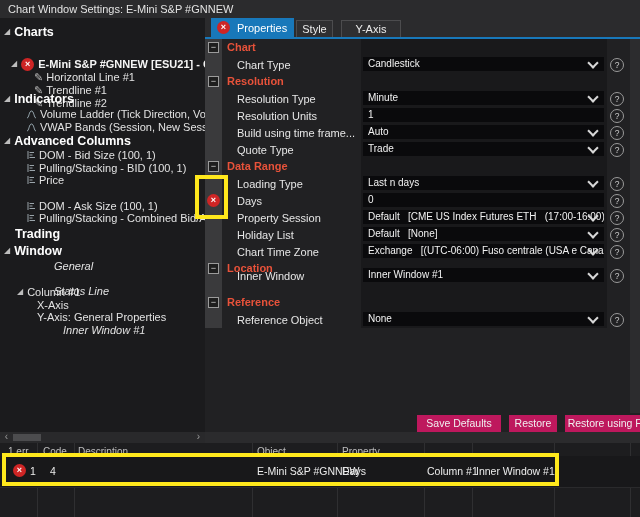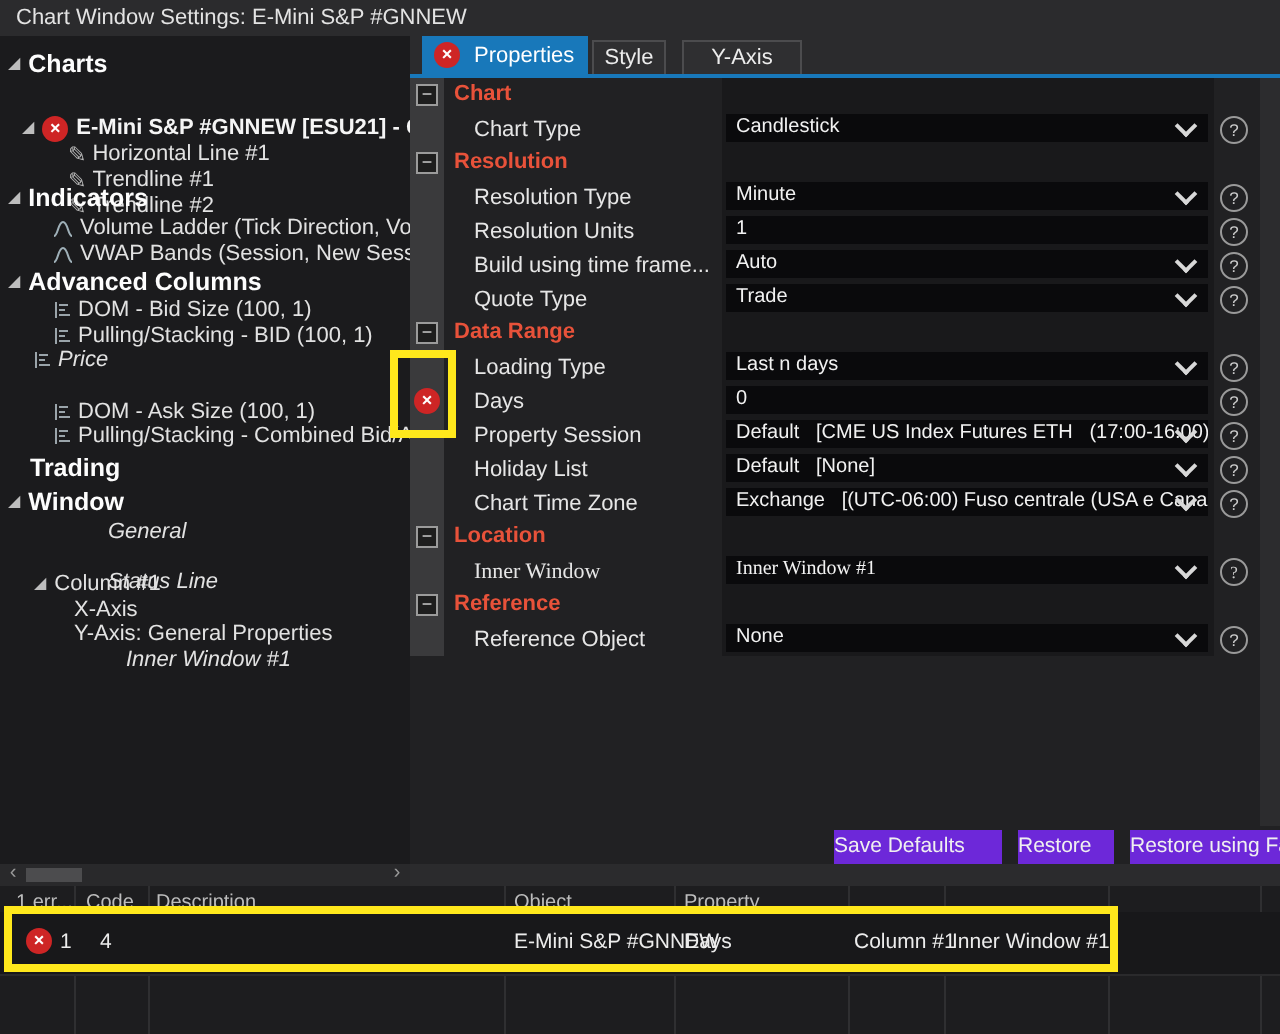--- a/index.html
+++ b/index.html
@@ -41,22 +41,22 @@
     color:#dcdcdc;font-size:9px;line-height:8px;text-align:center;}
   .pfield{position:absolute;left:158px;top:1px;width:241px;height:14px;background:#0a0a0c;box-sizing:border-box;
     color:#f2f2f2;font-size:10px;line-height:14px;padding:0 28px 0 5px;white-space:pre;overflow:hidden;}
   .chev{position:absolute;right:7px;top:3px;width:6px;height:6px;border-right:2px solid #d8d8d8;
     border-bottom:2px solid #d8d8d8;transform:rotate(45deg);}
   .help{position:absolute;left:405px;top:2px;width:12px;height:12px;border:1px solid #9a9a9a;border-radius:50%;
     color:#cccccc;font-size:8.5px;line-height:12px;text-align:center;background:transparent;}
   .gut-x{position:absolute;left:2px;top:2px;}
 
   
-  .btn{position:absolute;top:376px;height:31px;background:#6d28d9;color:#f0f0f0;font-size:10.5px;
-    line-height:17px;text-align:left;}
+  .btn{position:absolute;top:376px;height:31px;background:#be185d;color:#f0f0f0;font-size:10.5px;
+    line-height:17px;text-align:center;}
 
   
   .hscroll{position:absolute;left:0;top:432px;width:205px;height:11px;background:#29292b;}
   .hs-arrow{position:absolute;top:0;width:11px;height:11px;color:#9a9a9a;font-size:10px;line-height:10px;text-align:center;}
   .hs-thumb{position:absolute;left:13px;top:2px;width:28px;height:7px;background:#4c4c4e;}
 
   
   .etable{position:absolute;left:0;top:443px;width:640px;height:74px;background:#1d1d1f;overflow:hidden;}
   .sep{position:absolute;top:0;width:1px;height:74px;background:#2f2f31;}
   .rowline{position:absolute;left:0;top:44px;width:640px;height:1px;background:#2a2a2c;}
@@ -131,21 +131,21 @@
       <span>DOM - Bid Size (100, 1)</span>
     </div>
     <div class="trow" style="top:143px;left:26px;">
       <span style="margin-right:3px;display:inline-flex;">
         <svg width="10" height="10" viewBox="0 0 10 10">
             <path d="M2 1 V9 M3.5 2.5 H8 M3.5 5 H6.5 M3.5 7.5 H9" stroke="#9aa4aa" stroke-width="1" fill="none"></path>
           </svg>
       </span>
       <span>Pulling/Stacking - BID (100, 1)</span>
     </div>
-    <div class="trow" style="top:155px;left:16px;font-style:italic;">
+    <div class="trow" style="top:155px;left:26px;">
       <span style="margin-right:3px;display:inline-flex;">
         <svg width="10" height="10" viewBox="0 0 10 10">
             <path d="M2 1 V9 M3.5 2.5 H8 M3.5 5 H6.5 M3.5 7.5 H9" stroke="#9aa4aa" stroke-width="1" fill="none"></path>
           </svg>
       </span>
       <span>Price</span>
     </div>
     <div class="trow" style="top:181px;left:26px;">
       <span style="margin-right:3px;display:inline-flex;">
         <svg width="10" height="10" viewBox="0 0 10 10">
@@ -289,21 +289,21 @@
       <span class="pfield">Exchange   [(UTC-06:00) Fuso centrale (USA e Canada)]</span>
       <span class="chev" style="right:33px;"></span>
       <span class="help">?</span>
     </div>
 
     <div class="prow" style="top:221px;">
       <span class="minus">−</span>
       <span class="pgroup">Location</span>
     </div>
 
-    <div class="prow" style="top:238px;font-family:Liberation Serif, serif;">
+    <div class="prow" style="top:228px;">
       <span class="plabel">Inner Window</span>
       <span class="pfield">Inner Window #1</span>
       <span class="chev" style="right:33px;"></span>
       <span class="help">?</span>
     </div>
 
     <div class="prow" style="top:255px;">
       <span class="minus">−</span>
       <span class="pgroup">Reference</span>
     </div>

